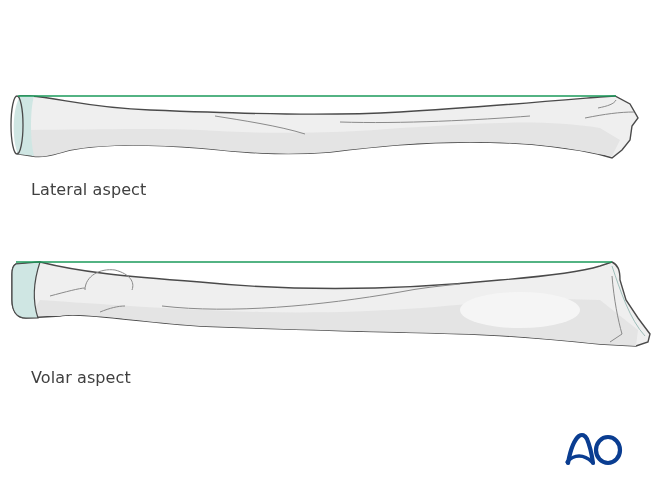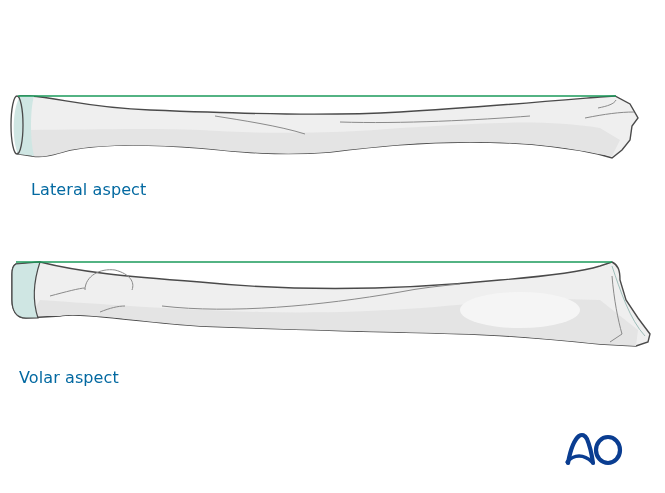--- a/index.html
+++ b/index.html
@@ -2,25 +2,25 @@
 <html><head>
   <meta charset="utf-8">
   <style>
     html, body { margin: 0; padding: 0; background: #ffffff; }
     body { width: 665px; height: 493px; position: relative; overflow: hidden; font-family: "DejaVu Sans", sans-serif; }
     .figure { position: absolute; left: 0; top: 0; width: 665px; height: 493px; }
     .label {
       position: absolute;
       font-family: "DejaVu Sans", sans-serif;
       font-size: 16px;
-      color: #0369a1;
+      color: #404040;
       letter-spacing: 0.1px;
     }
     #label-lateral { left: 31px; top: 180px; }
-    #label-volar { left: 19px; top: 368px; }
+    #label-volar { left: 31px; top: 368px; }
     .logo { position: absolute; left: 564px; top: 432px; width: 60px; height: 34px; }
   </style>
 </head>
 <body>
 
 <svg class="figure" viewBox="0 0 665 493" xmlns="http://www.w3.org/2000/svg">
 
   <g>
     <path d="M20 96 L30 96 C60 98 90 108 150 110 C250 114 330 116 400 112 C470 108 540 102 600 97 L615 96 L630 104 L638 118 L632 126 L630 140 L622 150 L612 158 L598 154 C560 146 520 142 470 142 C420 142 380 146 330 152 C280 156 240 152 200 148 C150 144 100 144 70 150 C55 154 45 158 32 156 L18 154 Z" fill="#efefef" stroke="#4a4a4a" stroke-width="1.4"></path>
     <path d="M30 130 C80 130 140 128 200 130 C260 134 330 134 400 128 C470 124 540 118 600 128 L620 140 L612 156 L598 154 C560 146 520 142 470 142 C420 142 380 146 330 152 C280 156 240 152 200 148 C150 144 100 144 70 150 C55 154 45 158 32 156 Z" fill="#e4e4e4" stroke="none"></path>

